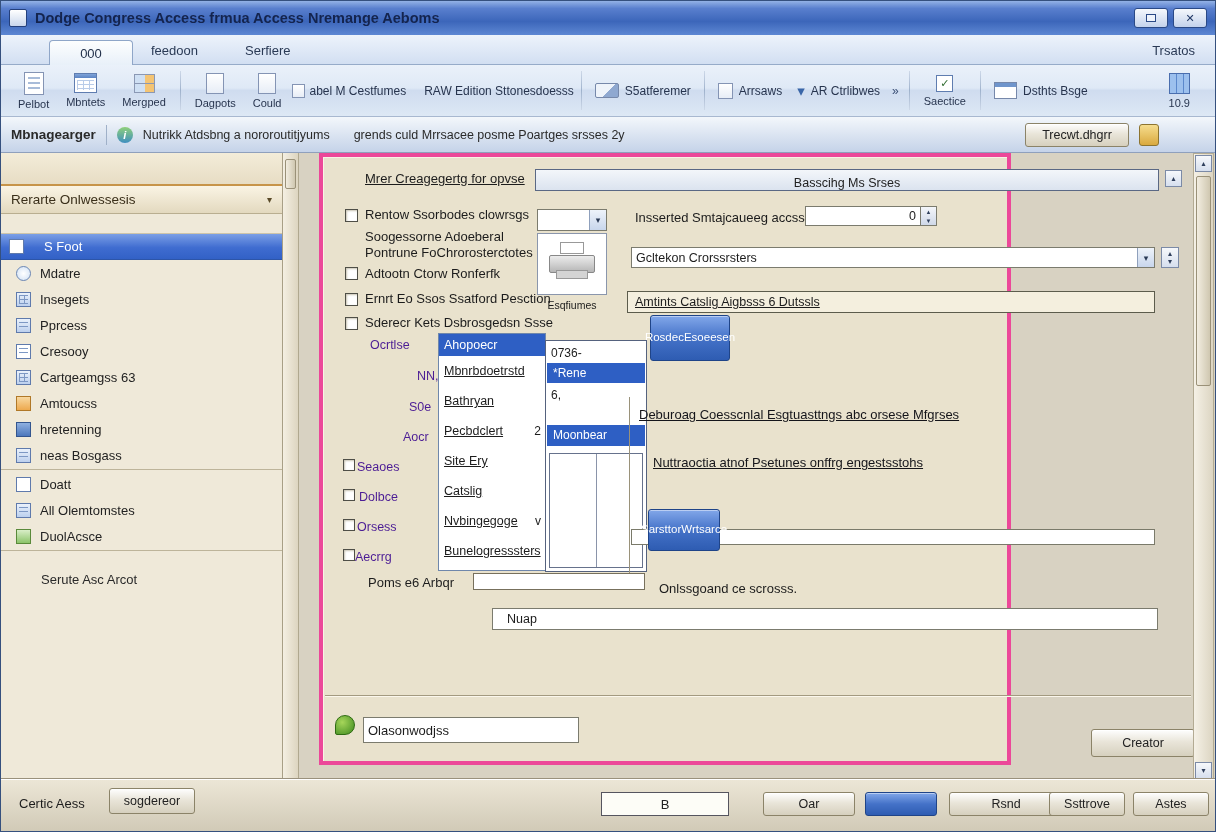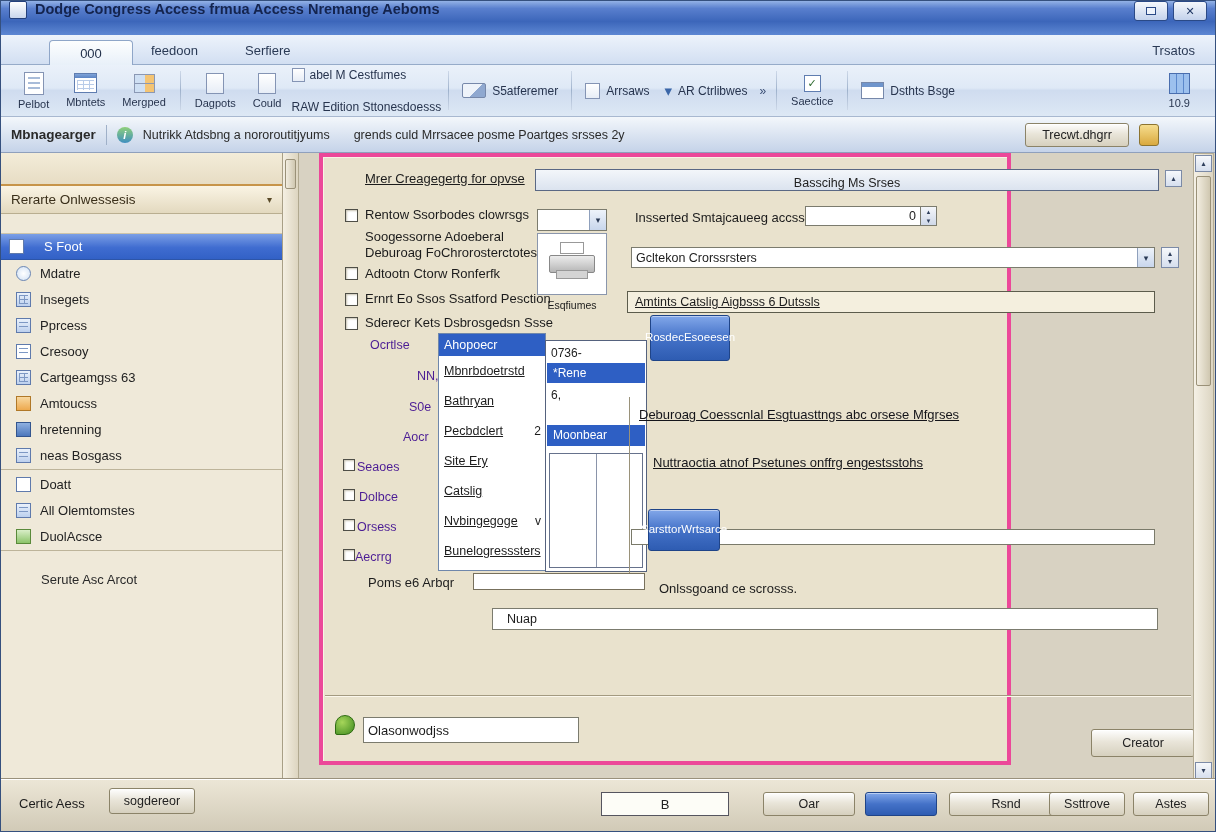--- a/index.html
+++ b/index.html
@@ -5,21 +5,21 @@
   *{margin:0;padding:0;box-sizing:border-box}
   html,body{background:#9aa0a8}
   .win{position:relative;width:1216px;height:832px;background:#d8d2c2;overflow:hidden;
        font-family:"Liberation Sans","DejaVu Sans",sans-serif;color:#1c1c1c;border:1px solid #35507e}
   .abs{position:absolute}
   .txt{font-size:13px;white-space:nowrap;color:#1c1c1c}
 
   
   .titlebar{position:absolute;top:0;left:0;right:0;height:34px;
     background:linear-gradient(180deg,#93b2e6 0%,#597fce 22%,#3c66ba 60%,#5d87d3 100%);
-    display:flex;align-items:flex-start;gap:8px;padding:0 8px;color:#14244e;font-weight:bold;font-size:14.5px}
+    display:flex;align-items:center;gap:8px;padding:0 8px;color:#14244e;font-weight:bold;font-size:14.5px}
   .app-icon{width:18px;height:18px;border:1px solid #24407c;border-radius:2px;
     background:linear-gradient(#ffffff,#c9d6ec)}
   .win-controls{margin-left:auto;display:flex;gap:5px}
   .win-btn{width:34px;height:20px;border:1px solid #2a4986;border-radius:3px;
     background:linear-gradient(#f5f8fc,#c3d2ec);display:flex;align-items:center;justify-content:center;
     font-size:11px;color:#223a66;cursor:default}
   .restore-glyph{width:10px;height:8px;border:1px solid #2a4986;background:#eef3fb}
 
   
   .tabrow{position:absolute;top:34px;left:0;right:0;height:30px;
@@ -31,21 +31,21 @@
 
   
   .ribbon{position:absolute;top:64px;left:0;right:0;height:52px;display:flex;align-items:stretch;
     background:linear-gradient(#eaf1fa 0%,#dfe9f6 45%,#cfdcef 50%,#dde8f5 100%);
     border-bottom:1px solid #a8b8d0;padding:2px 6px}
   .rgroup{display:flex;align-items:center;gap:3px;padding:0 4px}
   .vsep{width:1px;margin:4px 3px;background:linear-gradient(#cdd8e8,#9fb2cc,#cdd8e8)}
   .rbtn-stack{display:flex;flex-direction:column;align-items:center;justify-content:center;gap:3px;
     padding:2px 7px;font-size:11px;color:#27344e;white-space:nowrap}
   .rbtn-inline{display:flex;align-items:center;gap:6px;font-size:12px;color:#27344e;padding:2px 6px;white-space:nowrap}
-  .menu-rows{display:flex;flex-direction:column;justify-content:center;gap:18px;font-size:12px;color:#27344e}
+  .menu-rows{display:flex;flex-direction:row;justify-content:center;gap:18px;font-size:12px;color:#27344e}
   .menu-row{display:flex;align-items:center;gap:5px;white-space:nowrap}
   .chev{font-size:12px;color:#3a4e74;padding:0 3px}
 
   
   .ri{position:relative;flex:0 0 auto}
   .ri-doc{width:20px;height:23px;background:#fff;border:1px solid #8494b4}
   .ri-doc::after{content:"";position:absolute;left:3px;right:3px;top:4px;bottom:5px;
     background:repeating-linear-gradient(180deg,#a8bcd9 0 2px,transparent 2px 5px)}
   .ri-table{width:23px;height:20px;border:1px solid #5f7db0;background:#fff}
   .ri-table::before{content:"";position:absolute;left:0;right:0;top:0;height:4px;background:linear-gradient(#7fa3d8,#5b84c4)}
@@ -338,21 +338,21 @@
 
     <span class="abs txt" style="left:42px;top:14px;text-decoration:underline">Mrer Creagegertg for opvse</span>
     <div class="abs hdr-bar" style="left:212px;top:12px;width:624px;height:22px">
       <span>Basscihg Ms Srses</span>
     </div>
     <span class="abs mini-btn" style="left:842px;top:13px;width:17px;height:17px">▴</span>
 
     <span class="cb" style="left:22px;top:52px"></span>
     <span class="abs txt" style="left:42px;top:50px">Rentow Ssorbodes clowrsgs</span>
     <span class="abs txt" style="left:42px;top:72px">Soogessorne Adoeberal</span>
-    <span class="abs txt" style="left:42px;top:88px">Deburoag FoChrorosterctotes</span>
+    <span class="abs txt" style="left:42px;top:88px">Pontrune FoChrorosterctotes</span>
     <span class="abs txt" style="left:232px;top:87px;font-size:12px">1/5</span>
     <span class="cb" style="left:22px;top:110px"></span>
     <span class="abs txt" style="left:42px;top:109px">Adtootn Ctorw Ronferfk</span>
     <span class="cb" style="left:22px;top:136px"></span>
     <span class="abs txt" style="left:42px;top:134px">Ernrt Eo Ssos Ssatford Pesction</span>
     <span class="cb" style="left:22px;top:160px"></span>
     <span class="abs txt" style="left:42px;top:158px">Sderecr Kets Dsbrosgedsn Ssse</span>
 
     <span class="abs txt" style="left:312px;top:53px">Insserted Smtajcaueeg accssst</span>
     <div class="abs" style="left:482px;top:49px;width:132px;height:20px;display:flex">

